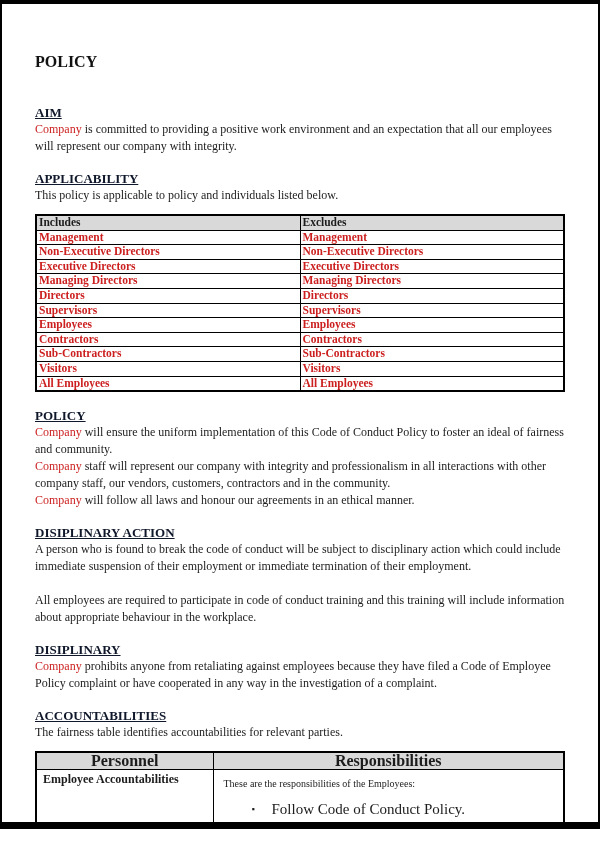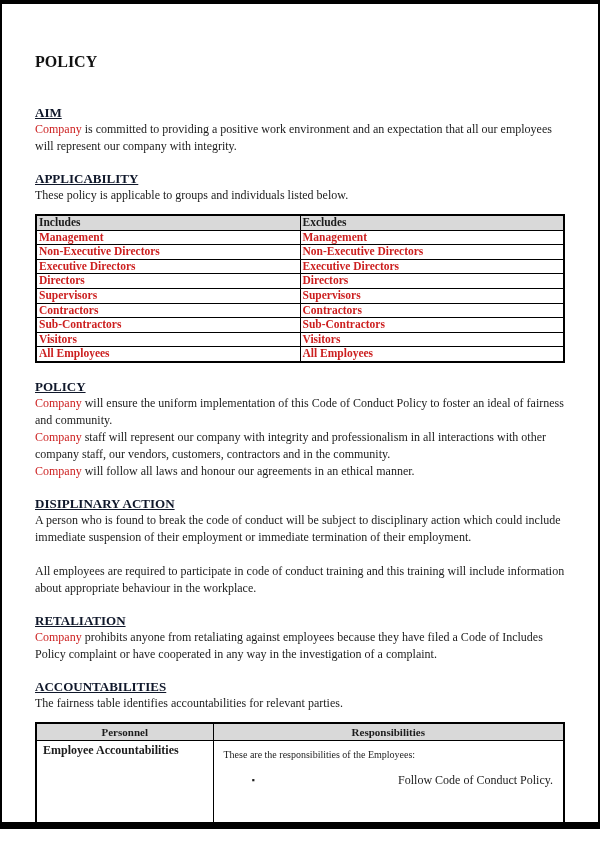--- a/index.html
+++ b/index.html
@@ -37,52 +37,52 @@
   table.groups { border: 2px solid #000; }
   table.groups th { background: #d9d9d9; font-weight: bold; }
   table.groups td { font-weight: bold; color: #cc1f1f; }
 
   table.accountability {
     width: 100%; border-collapse: collapse; margin-top: 10px;
     table-layout: fixed; border: 2px solid #000;
   }
   table.accountability th, table.accountability td { border: 1px solid #000; }
   table.accountability th {
-    background: #d9d9d9; font-weight: bold; font-size: 11px;
+    background: #d9d9d9; font-weight: bold; font-size: 16px;
     line-height: 14px; padding: 1px 2px; text-align: center;
   }
   col.personnel-col { width: 177px; }
   td.personnel-cell {
     vertical-align: top; font-weight: bold; font-size: 12px;
     padding: 2px 6px; line-height: 15px;
   }
   td.resp-cell { vertical-align: top; padding: 6px 10px 0 10px; height: 78px; overflow: hidden; }
   .resp-inner { font-size: 10px; line-height: 16px; }
   .bullet-item { display: flex; margin-top: 9px; padding-left: 28px; }
   .bullet-marker { font-size: 9px; line-height: 16px; width: 20px; flex: 0 0 20px; }
-  .bullet-text { flex: 1; font-size: 12px; line-height: 16px; text-align: right; }
+  .bullet-text { flex: 1; font-size: 15px; line-height: 16px; }
 </style>
 </head>
 <body>
 
 <div class="page">
   <div class="content">
 
     <div class="doc-title">
       <div>POLICY</div>
     </div>
 
     <div class="section first">
       <div class="sec-heading">AIM</div>
       <div class="para"><span class="red">Company</span><span> is committed to providing a positive work environment and an expectation that all our employees will represent our company with integrity.</span></div>
     </div>
 
     <div class="section">
       <div class="sec-heading">APPLICABILITY</div>
-      <div class="para">These policy is applicable to groups and individuals listed below.</div>
+      <div class="para">This policy is applicable to policy and individuals listed below.</div>
     </div>
 
     <table class="groups">
       <thead>
         <tr>
           <th>Includes</th>
           <th>Excludes</th>
         </tr>
       </thead>
       <tbody>
@@ -92,26 +92,34 @@
           </tr>
         <tr>
             <td>Non-Executive Directors</td>
             <td>Non-Executive Directors</td>
           </tr>
         <tr>
             <td>Executive Directors</td>
             <td>Executive Directors</td>
           </tr>
         <tr>
+            <td>Managing Directors</td>
+            <td>Managing Directors</td>
+          </tr>
+        <tr>
             <td>Directors</td>
             <td>Directors</td>
           </tr>
         <tr>
             <td>Supervisors</td>
             <td>Supervisors</td>
+          </tr>
+        <tr>
+            <td>Employees</td>
+            <td>Employees</td>
           </tr>
         <tr>
             <td>Contractors</td>
             <td>Contractors</td>
           </tr>
         <tr>
             <td>Sub-Contractors</td>
             <td>Sub-Contractors</td>
           </tr>
         <tr>
@@ -132,22 +140,22 @@
       <div class="para"><span class="red">Company</span><span> will follow all laws and honour our agreements in an ethical manner.</span></div>
     </div>
 
     <div class="section">
       <div class="sec-heading">DISIPLINARY ACTION</div>
       <div class="para">A person who is found to break the code of conduct will be subject to disciplinary action which could include immediate suspension of their employment or immediate termination of their employment.</div>
       <div class="para spaced">All employees are required to participate in code of conduct training and this training will include information about appropriate behaviour in the workplace.</div>
     </div>
 
     <div class="section">
-      <div class="sec-heading">RETALIATION</div>
-      <div class="para"><span class="red">Company</span><span> prohibits anyone from retaliating against employees because they have filed a Code of Includes Policy complaint or have cooperated in any way in the investigation of a complaint.</span></div>
+      <div class="sec-heading">DISIPLINARY</div>
+      <div class="para"><span class="red">Company</span><span> prohibits anyone from retaliating against employees because they have filed a Code of Employee Policy complaint or have cooperated in any way in the investigation of a complaint.</span></div>
     </div>
 
     <div class="section">
       <div class="sec-heading">ACCOUNTABILITIES</div>
       <div class="para">The fairness table identifies accountabilities for relevant parties.</div>
     </div>
 
     <table class="accountability">
       <colgroup>
           <col class="personnel-col">

